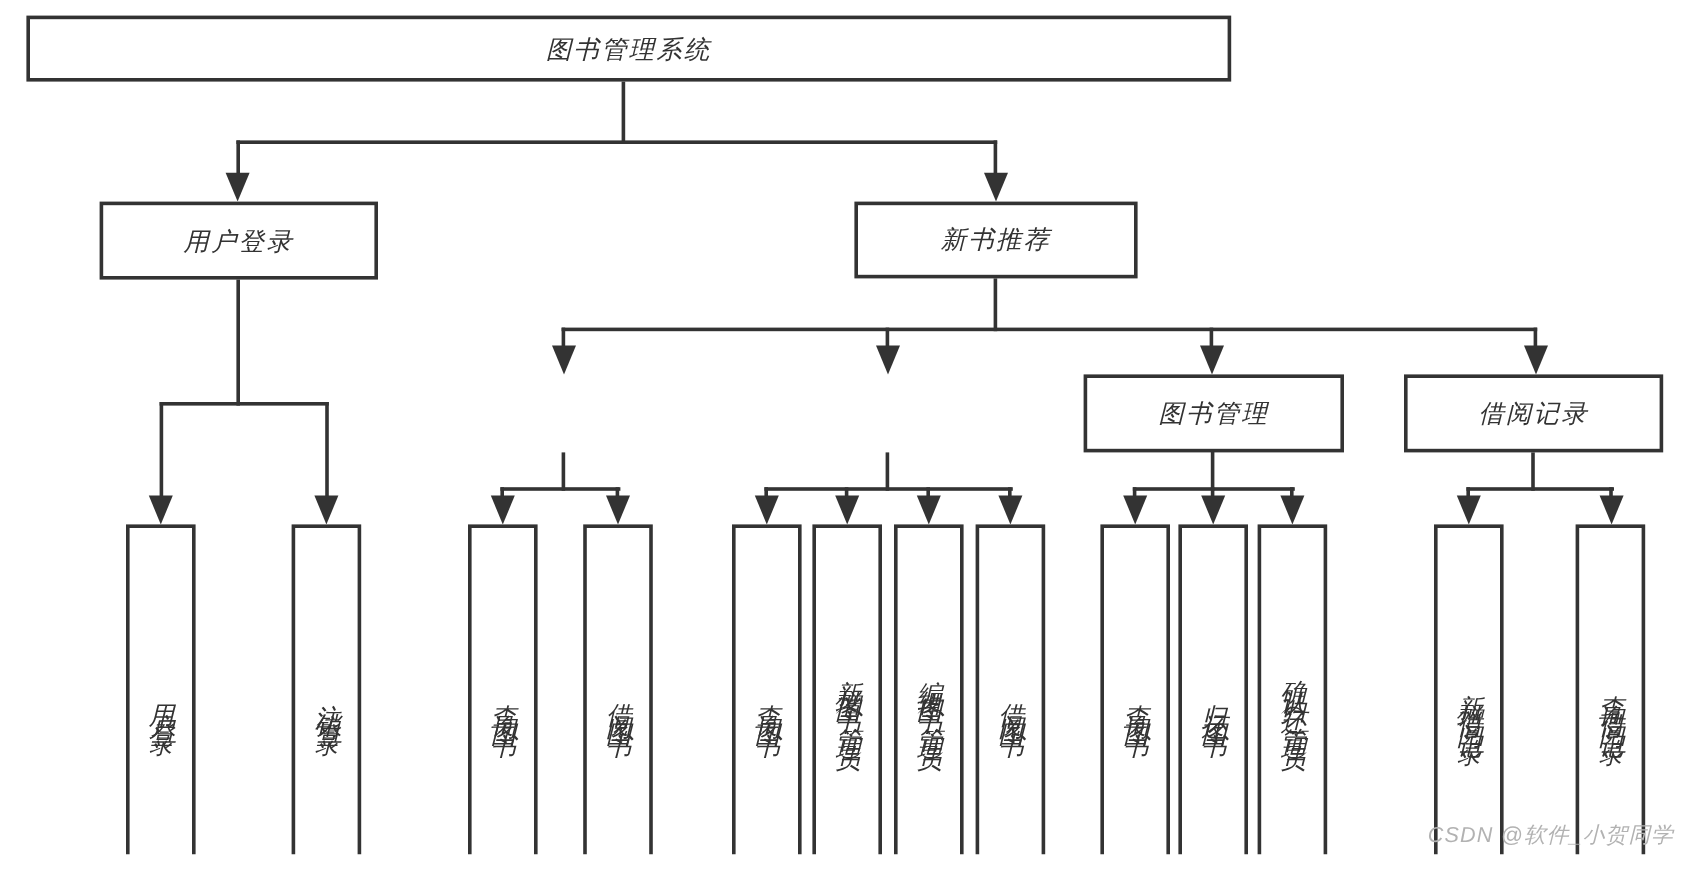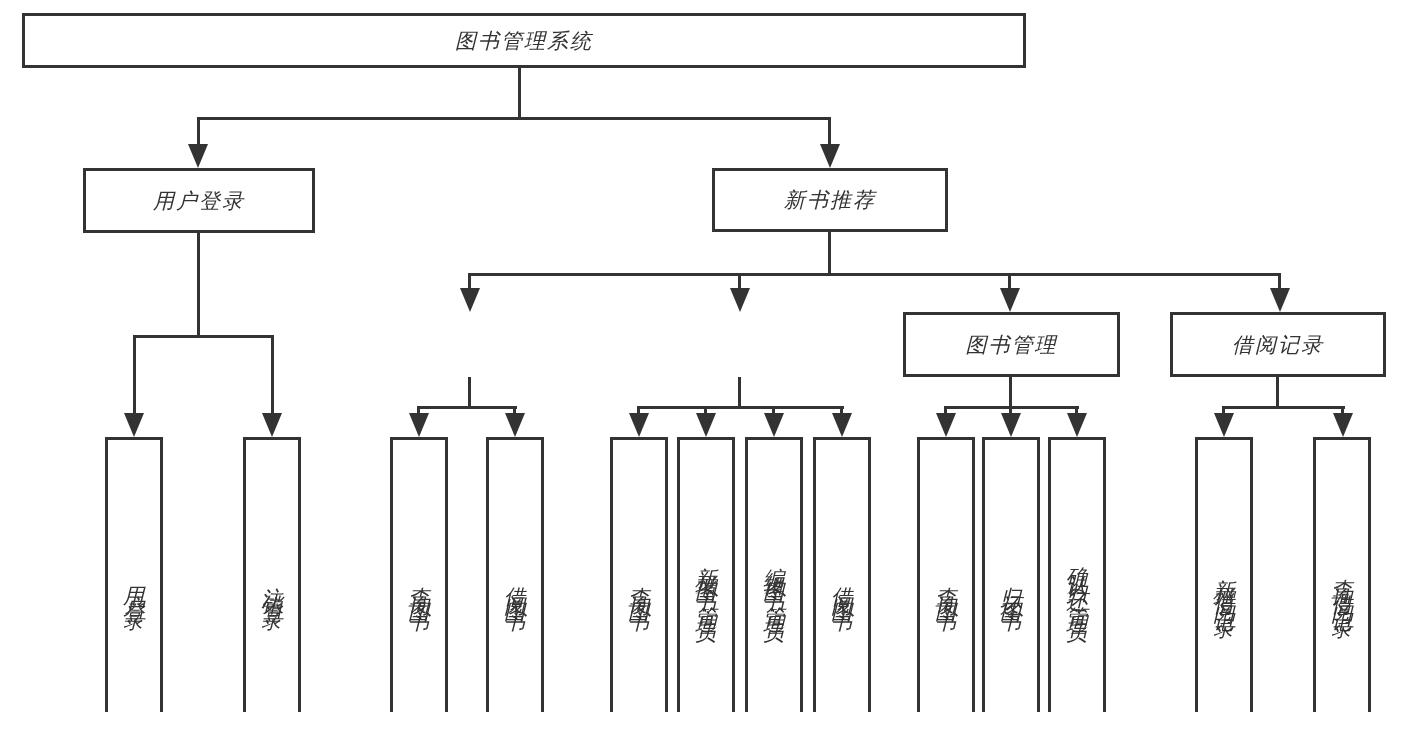--- a/index.html
+++ b/index.html
@@ -192,14 +192,15 @@
     <span class="vtext">确认归还（管理员）</span>
   </div>
 
   <div class="node leaf" style="left:1195px;">
     <span class="vtext">新增借阅记录</span>
   </div>
   <div class="node leaf" style="left:1313px;">
     <span class="vtext">查询借阅记录</span>
   </div>
 
+  <div class="watermark">CSDN @软件_小贺同学</div>
 
 </div>
 
 </body></html>

